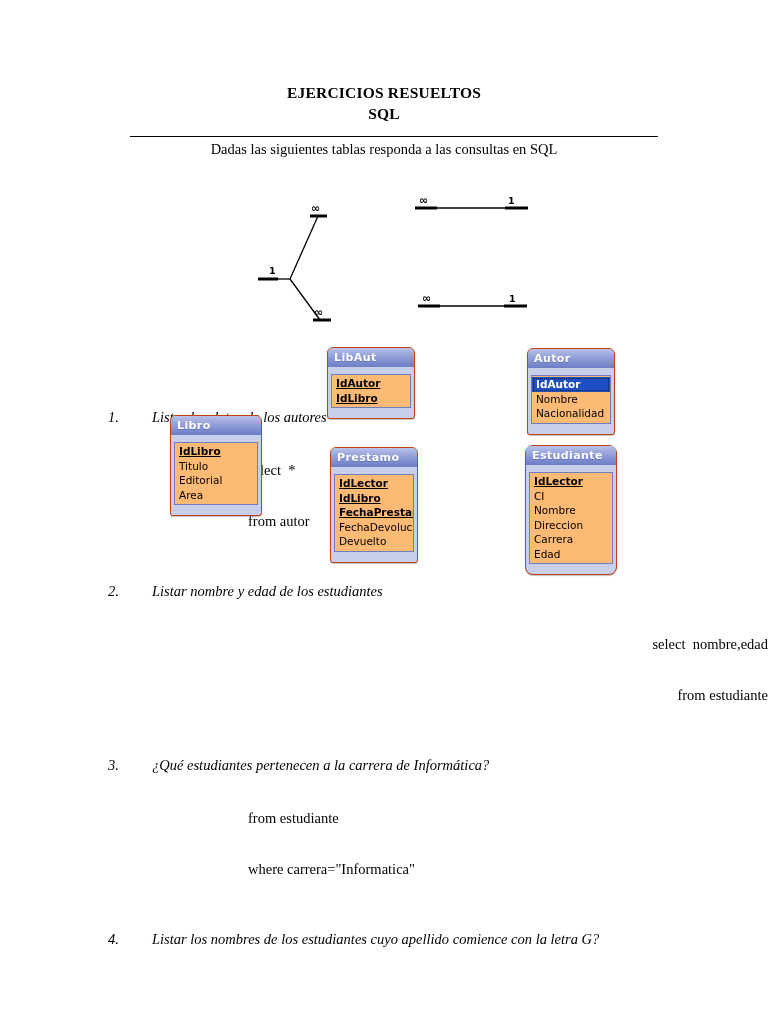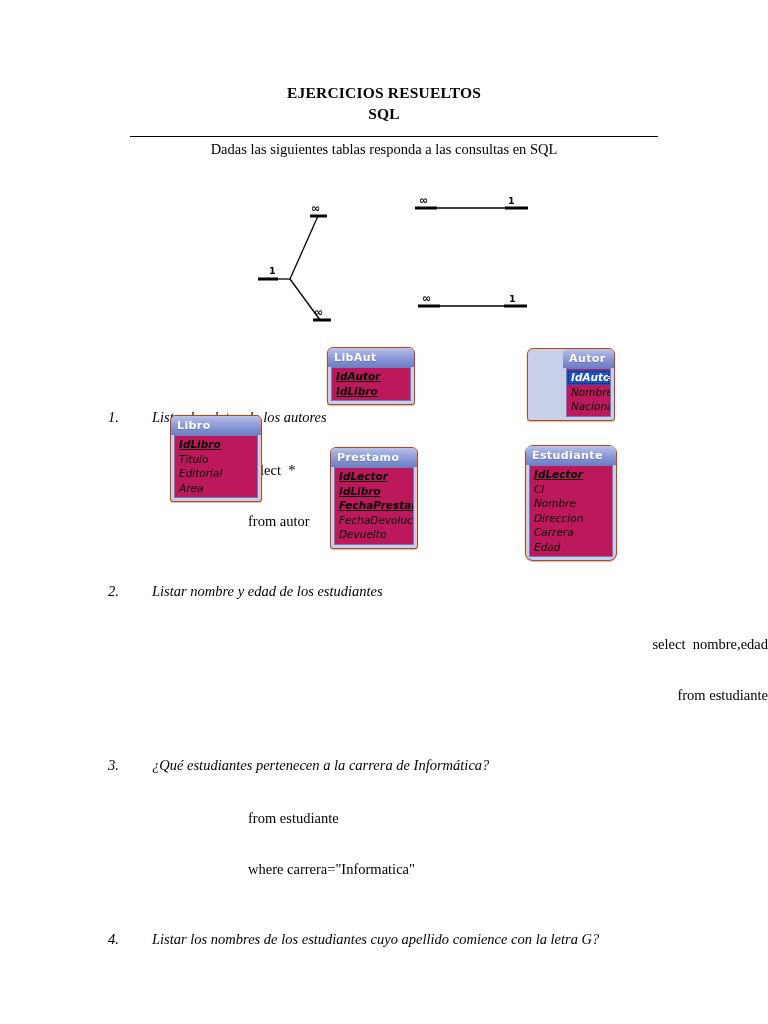--- a/index.html
+++ b/index.html
@@ -91,25 +91,24 @@
     font-size: 11px;
     font-weight: 700;
     letter-spacing: 0.4px;
     border-radius: 5px 5px 0 0;
     background: linear-gradient(to bottom, #b9c2e8 0%, #a0abdf 28%, #7f8fd0 70%, #6d7ec6 100%);
     text-shadow: 0 1px 0 rgba(80,90,150,0.55);
     overflow: hidden;
     white-space: nowrap;
   }
   .er-body {
-    margin: 0 3px;
-    background: #be185d;
+    margin: 7px 3px;
+    background: #fdba74;
     border: 1px solid #6f7cc0;
     padding: 1px 0 2px 0;
-    font-style: italic;
   }
   .er-row {
     font-family: "DejaVu Sans", "Liberation Sans", sans-serif;
     font-size: 10.5px;
     line-height: 14.5px;
     height: 14.5px;
     padding: 0 3px 0 4px;
     white-space: nowrap;
     color: #000;
     overflow: hidden;
@@ -125,21 +124,21 @@
     color: #ffffff;
     font-weight: 700;
     outline: 1px dotted #20212a;
     outline-offset: -2px;
   }
 
   
   #tbl-libro      { left: 170px; top: 247px; width: 92px; }
   #tbl-libaut     { left: 327px; top: 179px; width: 88px; }
   #tbl-prestamo   { left: 330px; top: 279px; width: 88px; }
-  #tbl-autor      { left: 527px; top: 180px; width: 88px; padding-left: 35px; }
+  #tbl-autor      { left: 527px; top: 180px; width: 88px; }
   #tbl-estudiante { left: 525px; top: 277px; width: 92px; border-radius: 8px; }
 
   
   .card {
     position: absolute;
     font-family: "DejaVu Sans", "Liberation Sans", sans-serif;
     font-size: 9.5px;
     font-weight: 700;
     color: #000;
     z-index: 4;

